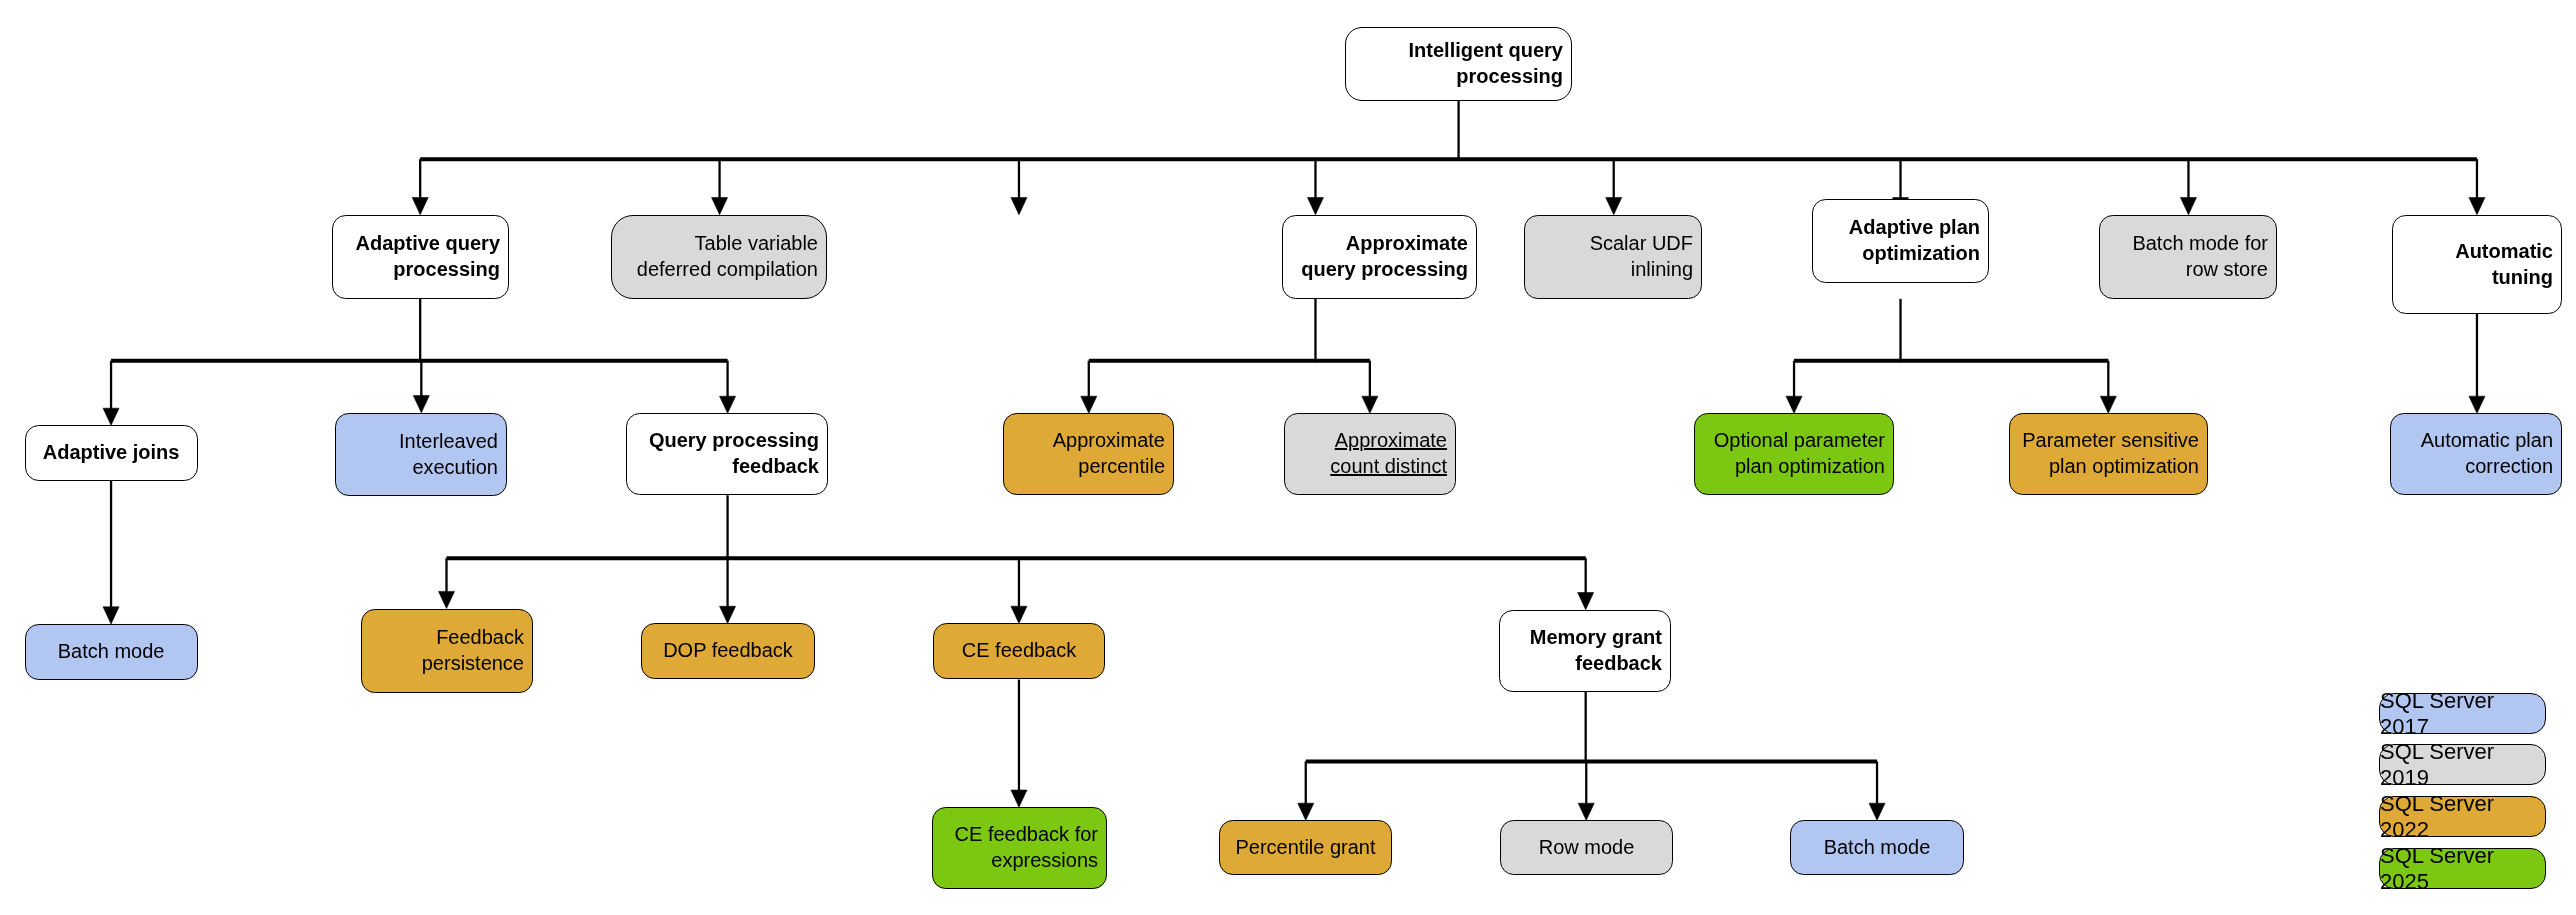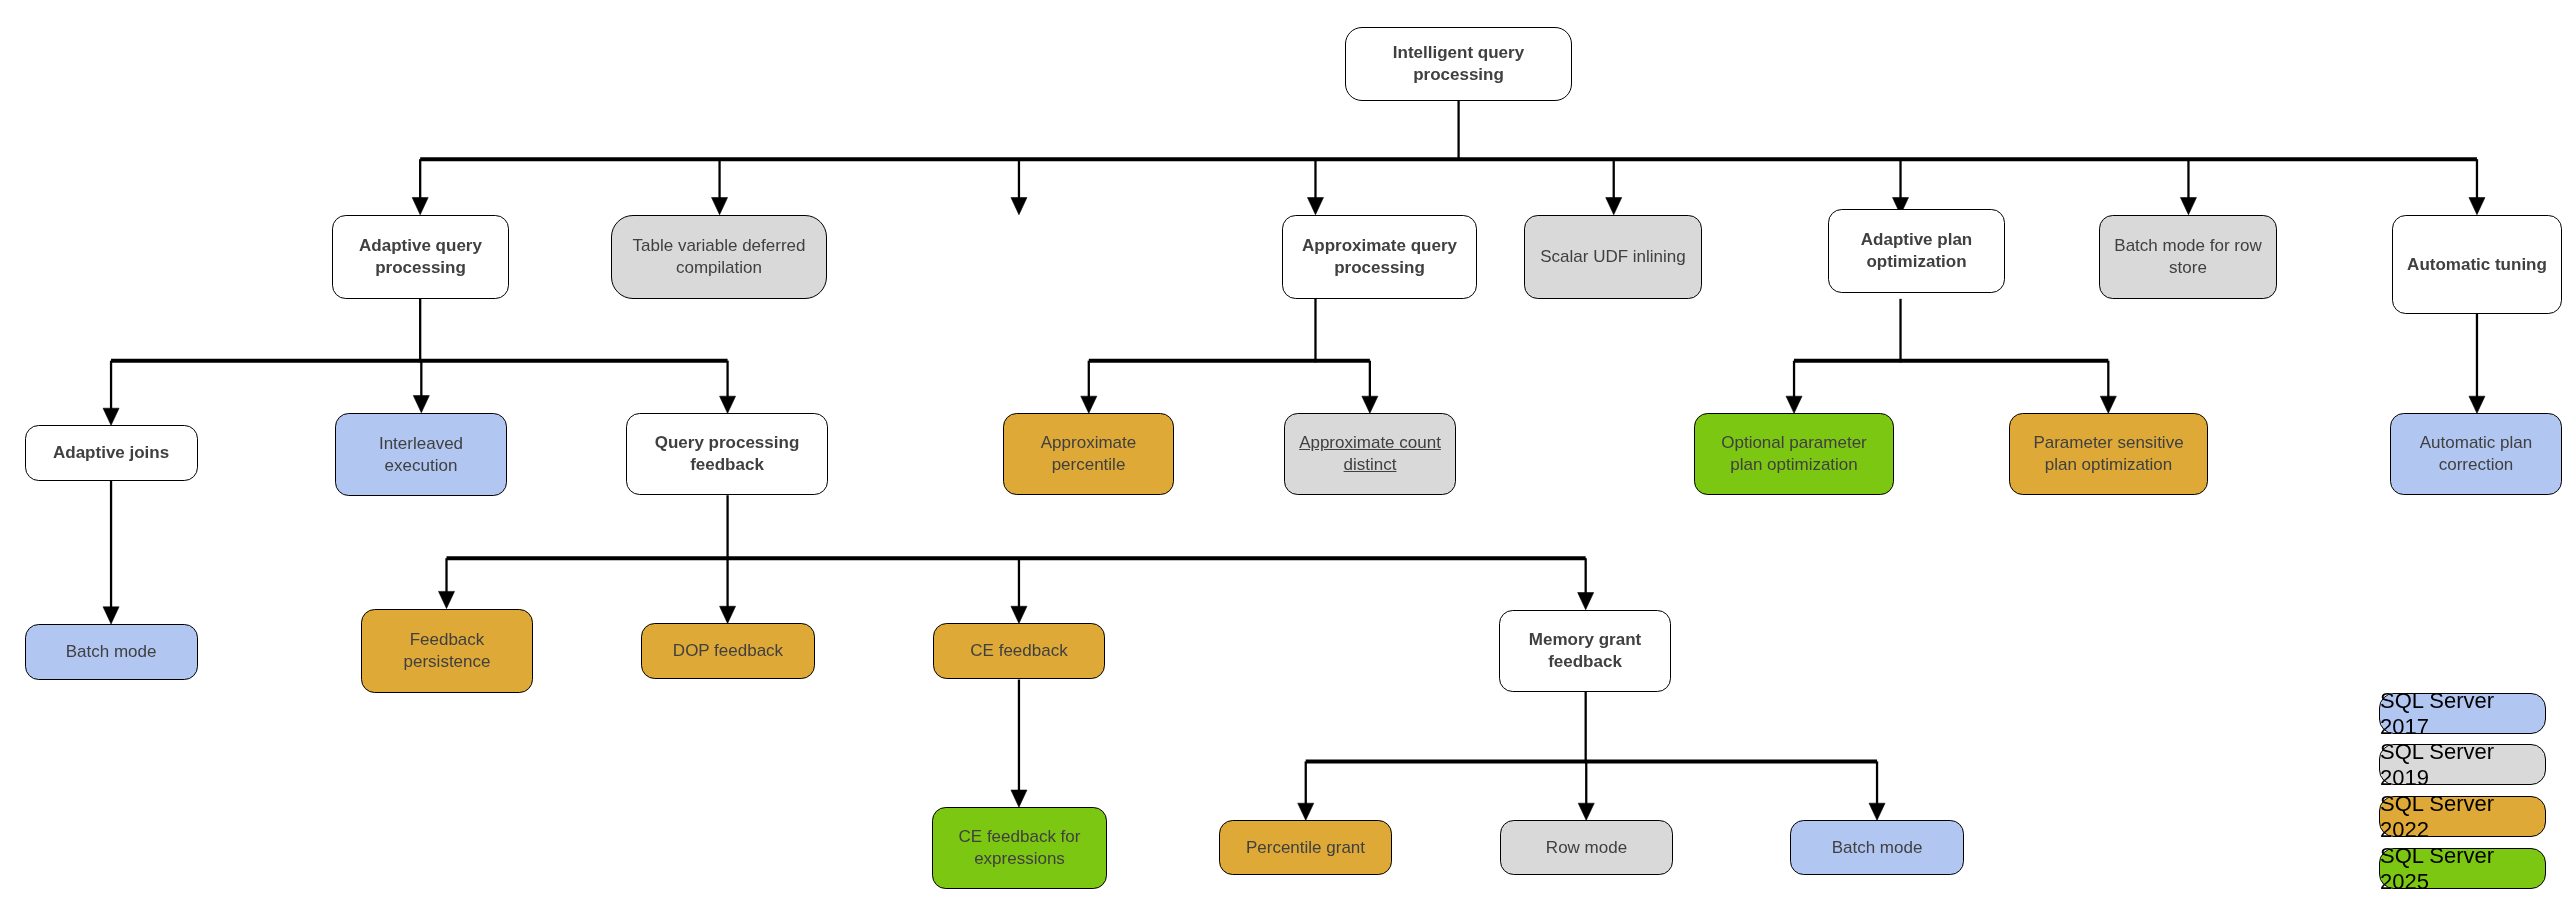--- a/index.html
+++ b/index.html
@@ -3,21 +3,21 @@
 <meta charset="utf-8">
 <style>
   html,body{margin:0;padding:0;background:#ffffff;}
   body{width:2576px;height:916px;font-family:"Liberation Sans",sans-serif;}
   .stage{position:relative;width:2576px;height:916px;background:#ffffff;overflow:hidden;}
   .connectors{position:absolute;left:0;top:0;width:2576px;height:916px;pointer-events:none;}
   .node{
     position:absolute;box-sizing:border-box;
     border:1.7px solid #000;border-radius:13.7px;
     display:flex;align-items:center;justify-content:center;
-    text-align:center;font-size:17px;line-height:1.28;color:#404040;
+    text-align:right;font-size:20px;line-height:1.28;color:#000000;
     padding:2.3px 8px;background:#fff;
   }
   .cat{font-weight:bold;background:#ffffff;}
   .root{border-radius:17px;}
   .v2017{background:#B2C6F2;}
   .v2019{background:#D9D9D9;}
   .v2022{background:#DEA936;}
   .v2025{background:#7CC711;}
   .legend-item{
     position:absolute;box-sizing:border-box;left:2379px;width:167px;height:41px;
@@ -105,21 +105,21 @@
     <line x1="3279" y1="1330" x2="3279" y2="1407" stroke-width="4"></line>
       <polygon points="3265,1403 3293,1403 3279,1433"></polygon>
   </svg>
 
   <div class="node cat root" style="left:1345px;top:27px;width:227px;height:74px;">Intelligent query processing</div>
 
   <div class="node cat" style="left:332px;top:215px;width:177px;height:84px;">Adaptive query processing</div>
   <div class="node v2019" style="left:611px;top:215px;width:216px;height:84px;border-radius:22px;">Table variable deferred compilation</div>
   <div class="node cat" style="left:1282px;top:215px;width:195px;height:84px;">Approximate query processing</div>
   <div class="node v2019" style="left:1524px;top:215px;width:178px;height:84px;">Scalar UDF inlining</div>
-  <div class="node cat" style="left:1812px;top:209px;width:177px;height:84px;margin-left:16px;">Adaptive plan optimization</div>
+  <div class="node cat" style="left:1812px;top:199px;width:177px;height:84px;">Adaptive plan optimization</div>
   <div class="node v2019" style="left:2099px;top:215px;width:178px;height:84px;">Batch mode for row store</div>
   <div class="node cat" style="left:2392px;top:215px;width:170px;height:99px;">Automatic tuning</div>
 
   <div class="node cat" style="left:24.6px;top:425px;width:173px;height:56px;">Adaptive joins</div>
   <div class="node v2017" style="left:335px;top:413px;width:172px;height:83px;">Interleaved execution</div>
   <div class="node cat" style="left:626px;top:413px;width:202px;height:82px;">Query processing feedback</div>
   <div class="node v2022" style="left:1003px;top:413px;width:171px;height:82px;">Approximate percentile</div>
   <div class="node v2019" style="left:1284px;top:413px;width:172px;height:82px;text-decoration:underline;">Approximate count distinct</div>
   <div class="node v2025" style="left:1694px;top:413px;width:200px;height:82px;">Optional parameter plan optimization</div>
   <div class="node v2022" style="left:2009px;top:413px;width:199px;height:82px;">Parameter sensitive plan optimization</div>

